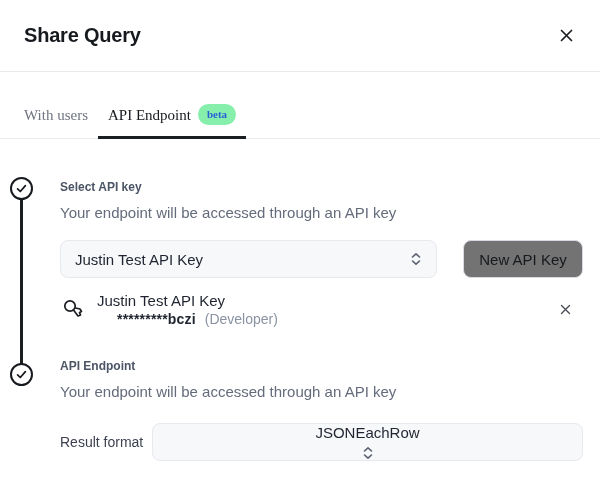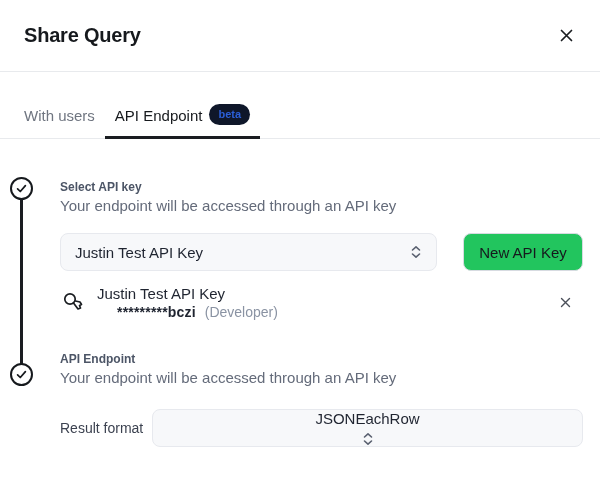--- a/index.html
+++ b/index.html
@@ -35,20 +35,21 @@
     justify-content: center;
     padding: 2px;
   }
 
   
   .tabs {
     padding: 33px 0 0 14px;
     border-bottom: 1px solid #e8eaed;
     display: flex;
     align-items: flex-end;
+    font-family: Liberation Serif, serif;
   }
   .tab {
     display: inline-flex;
     align-items: center;
     padding: 0 10px 10px 10px;
     font-size: 15px;
     color: #6f7580;
     background: none;
     border: none;
     border-bottom: 3px solid transparent;
@@ -57,21 +58,21 @@
     line-height: 21px;
     font-family: inherit;
   }
   .tab.active {
     color: #16191d;
     font-weight: 500;
     border-bottom-color: #1a1d21;
   }
   .badge {
     margin-left: 7px;
-    background: #0f172a;
+    background: #86efac;
     color: #2b5fd9;
     font-size: 11px;
     font-weight: 700;
     line-height: 1;
     padding: 5px 9px 5px 9px;
     border-radius: 999px;
     transform: translateY(-1px);
   }
 
   
@@ -104,21 +105,21 @@
   .content {
     padding: 39px 17px 0 60px;
   }
   .section-heading {
     font-size: 12px;
     font-weight: 700;
     color: #4c5566;
     line-height: 19px;
   }
   .section-desc {
-    margin-top: 0;
+    margin-top: 7px;
     font-size: 15px;
     color: #646b7a;
     line-height: 18px;
   }
 
   .select-row {
     margin-top: 18px;
     display: flex;
     align-items: center;
     gap: 26px;
@@ -133,21 +134,21 @@
     align-items: center;
     justify-content: space-between;
     padding: 0 14px;
     font-size: 15px;
     color: #1f2430;
     cursor: pointer;
   }
   .btn-secondary {
     width: 120px;
     height: 38px;
-    background: #22c55e;
+    background: #737373;
     border: 1px solid #d7dbe1;
     border-radius: 8px;
     font-size: 15px;
     color: #16191d;
     font-family: inherit;
     cursor: pointer;
   }
 
   .key-row {
     margin-top: 14px;

